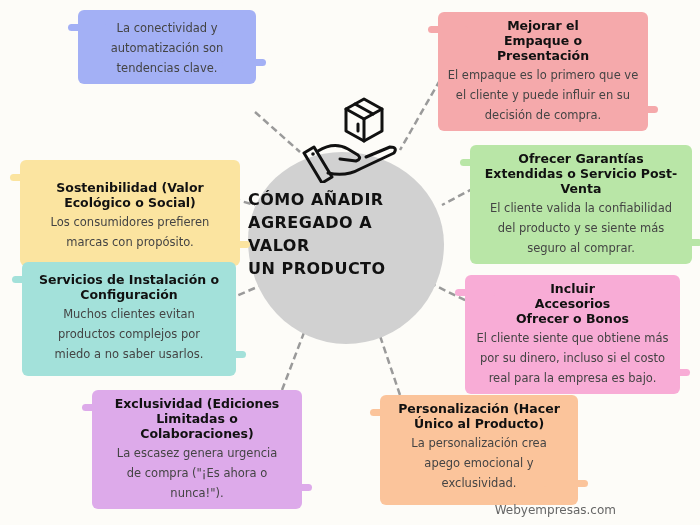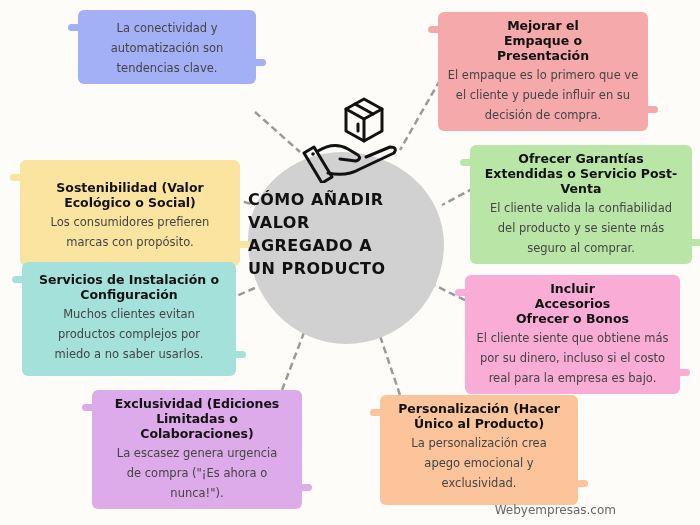--- a/index.html
+++ b/index.html
@@ -43,22 +43,22 @@
     <path d="M55 11 L73 21 M58 31 L58 38"></path>
     <path d="M4 60 L14 54 L32 84 L22 90 Z"></path>
     <path d="M18 58 Q34 48 48 56 L58 62 Q62 66 56 68 L40 66"></path>
     <path d="M28 80 Q46 84 60 76 L94 60 Q98 54 90 54 L66 64"></path>
   </g>
   <circle cx="13" cy="61" r="1.8" fill="#111"></circle>
 </svg>
 
 <div class="center-title">
   <div>CÓMO AÑADIR</div>
+  <div>AGREGADO A</div>
   <div>VALOR</div>
-  <div>AGREGADO A</div>
   <div>UN PRODUCTO</div>
 </div>
 
 <div class="card" style="left:78px;top:10px;width:178px;">
   <div class="bg" style="background:#a3b0f5"></div>
   <div class="inner">
     <div class="desc" style="padding:0 18px;">La conectividad y automatización son tendencias clave.</div>
   </div>
 </div>
 

